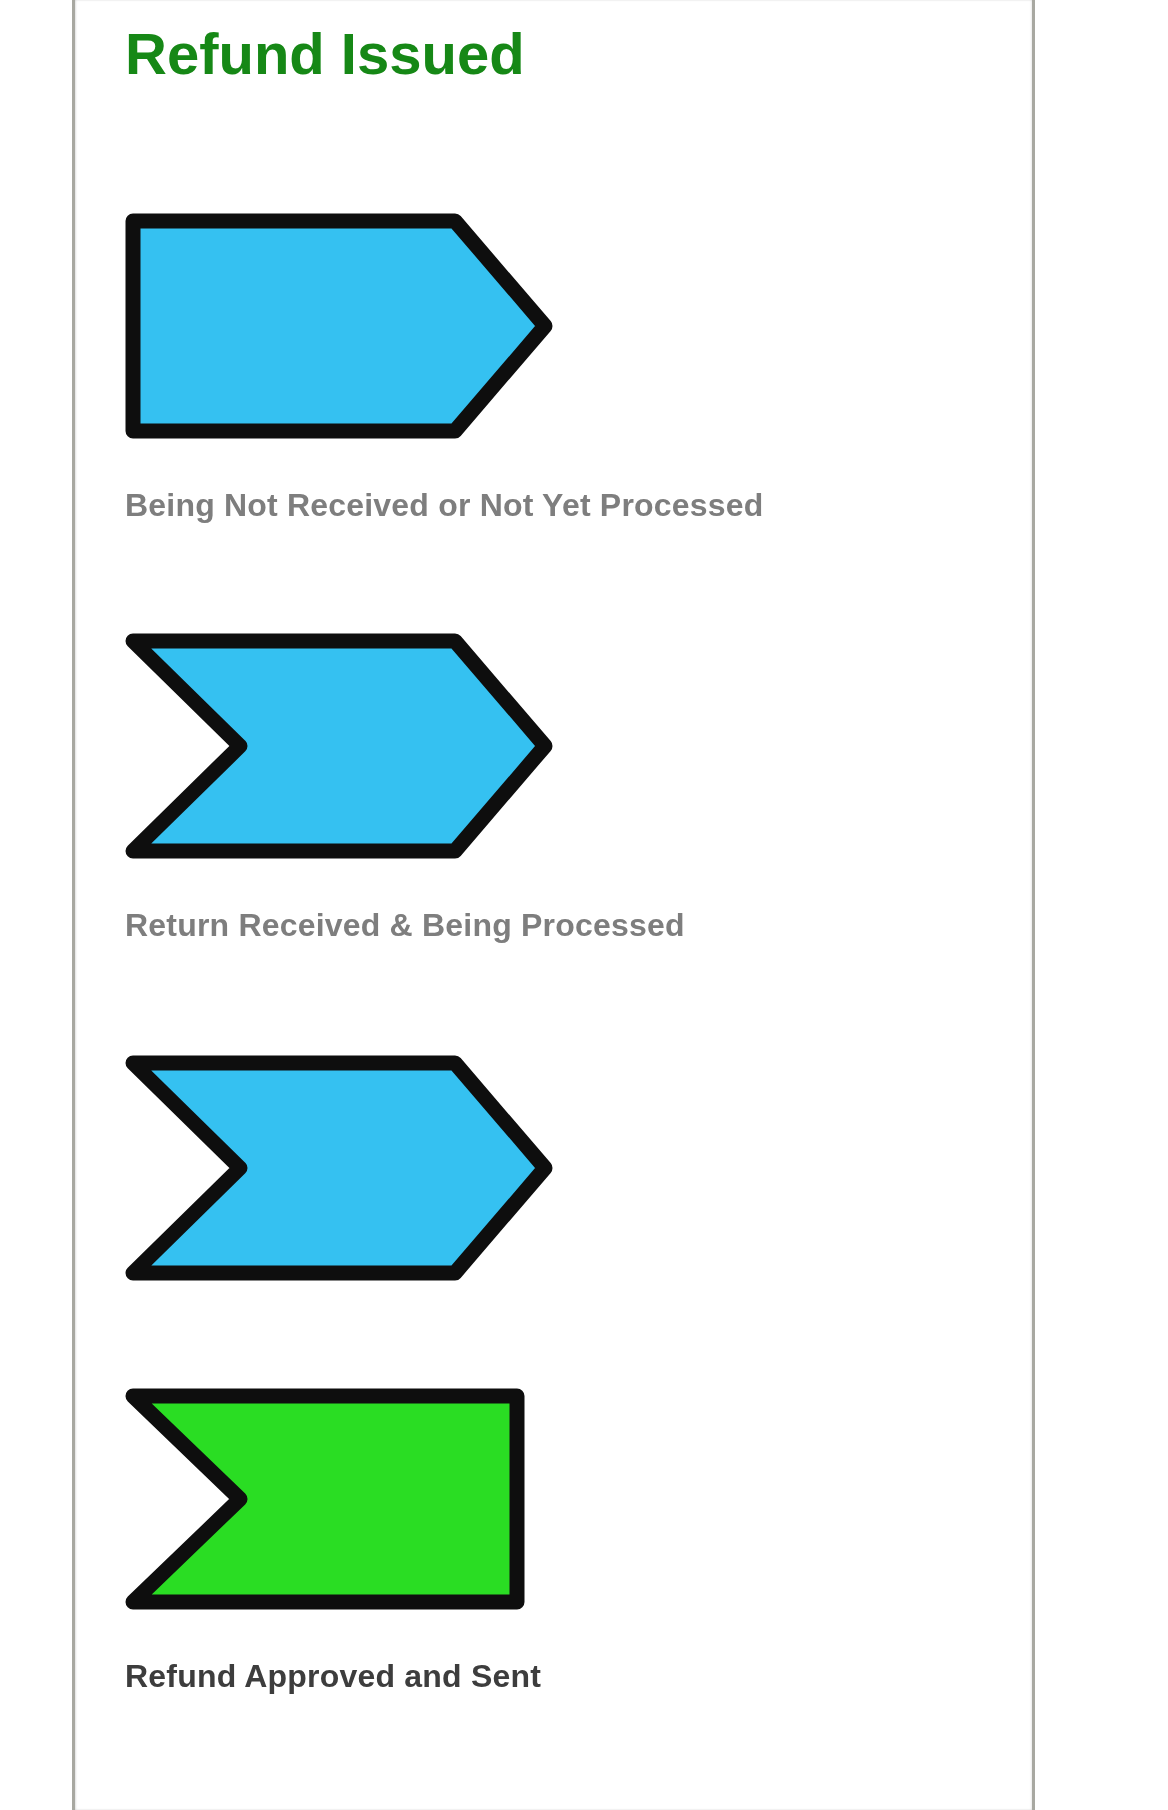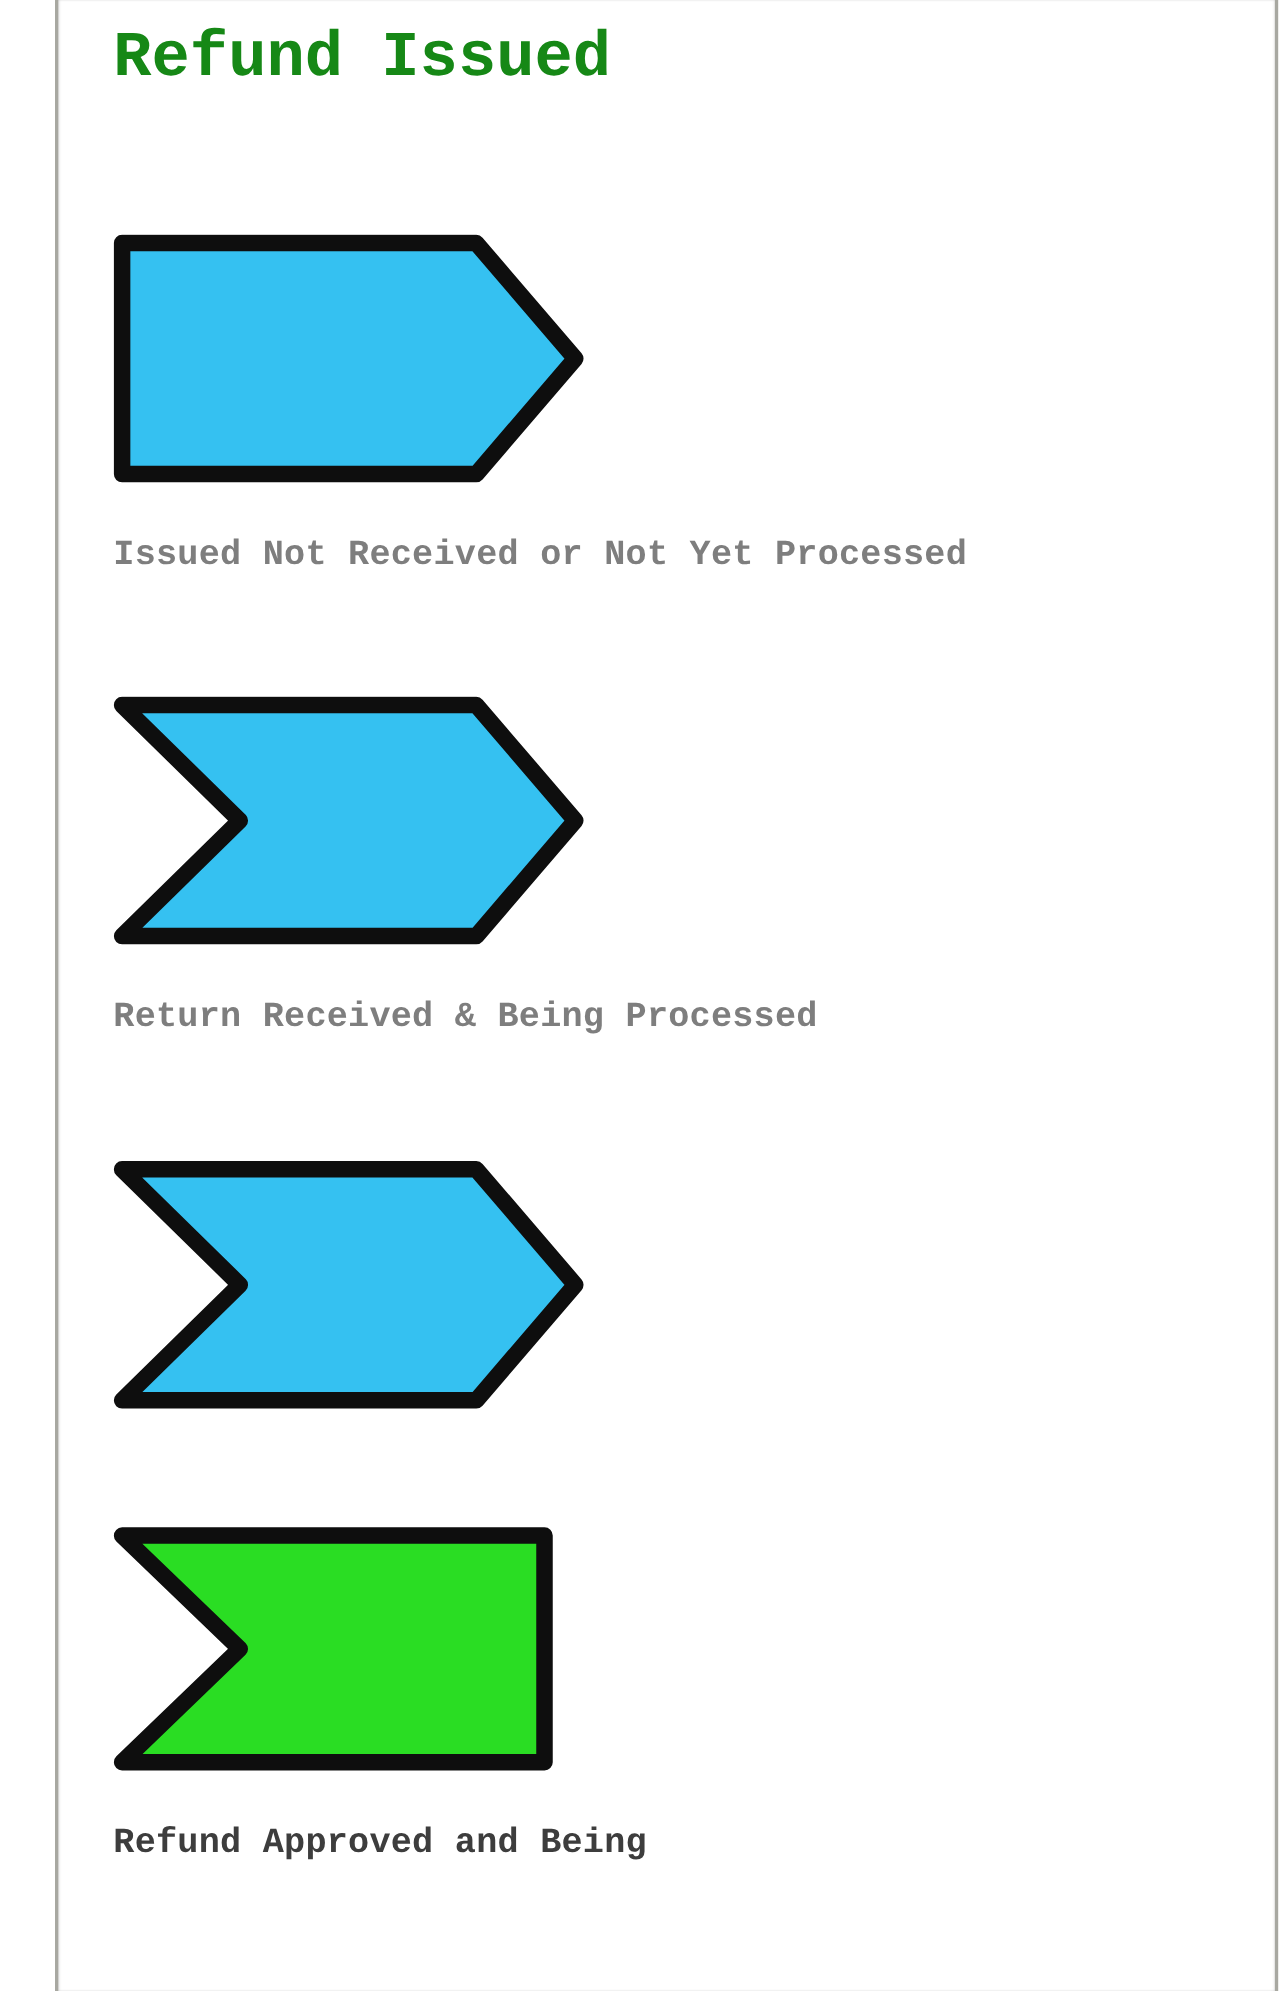--- a/index.html
+++ b/index.html
@@ -10,30 +10,29 @@
   }
   body {
     width: 1168px;
     height: 1810px;
     overflow: hidden;
     position: relative;
   }
   .panel {
     box-sizing: border-box;
     position: absolute;
-    left: 50px;
+    left: 72px;
     top: 0;
-    width: 1112px;
+    width: 963px;
     height: 1810px;
     background: #ffffff;
     border-left: 3px solid #a8a8a1;
     border-right: 3px solid #a8a8a1;
     padding: 22px 0 0 50px;
     box-shadow: 1px 0 2px rgba(0,0,0,0.12) inset, -1px 0 2px rgba(0,0,0,0.08) inset;
-    font-family: Liberation Mono, monospace;
   }
   .page-title {
     margin: 0;
     font-size: 58px;
     line-height: 64px;
     font-weight: bold;
     color: #168816;
   }
   .step svg {
     display: block;
@@ -63,36 +62,36 @@
 <body>
 
 <div class="panel">
 
   <h1 class="page-title">Refund Issued</h1>
 
   <div class="step">
     <svg class="svg-1" width="428" height="226" viewBox="0 0 428 226">
       <polygon points="8,8 330,8 420,113 330,218 8,218" fill="#35c1f1"></polygon>
     </svg>
-    <p class="step-label">Issued Not Received or Not Yet Processed</p>
+    <p class="step-label">Being Not Received or Not Yet Processed</p>
   </div>
 
   <div class="step">
     <svg class="svg-2" width="428" height="226" viewBox="0 0 428 226">
       <polygon points="8,8 330,8 420,113 330,218 8,218 115,113" fill="#35c1f1"></polygon>
     </svg>
     <p class="step-label">Return Received &amp; Being Processed</p>
   </div>
 
   <div class="step">
     <svg class="svg-3" width="428" height="226" viewBox="0 0 428 226">
       <polygon points="8,8 330,8 420,113 330,218 8,218 115,113" fill="#35c1f1"></polygon>
     </svg>
   </div>
 
   <div class="step">
     <svg class="svg-4" width="400" height="222" viewBox="0 0 400 222">
       <polygon points="8,8 392,8 392,214 8,214 115,111" fill="#2add23"></polygon>
     </svg>
-    <p class="step-label emphasis">Refund Approved and Being</p>
+    <p class="step-label emphasis">Refund Approved and Sent</p>
   </div>
 
 </div>
 
 </body></html>

